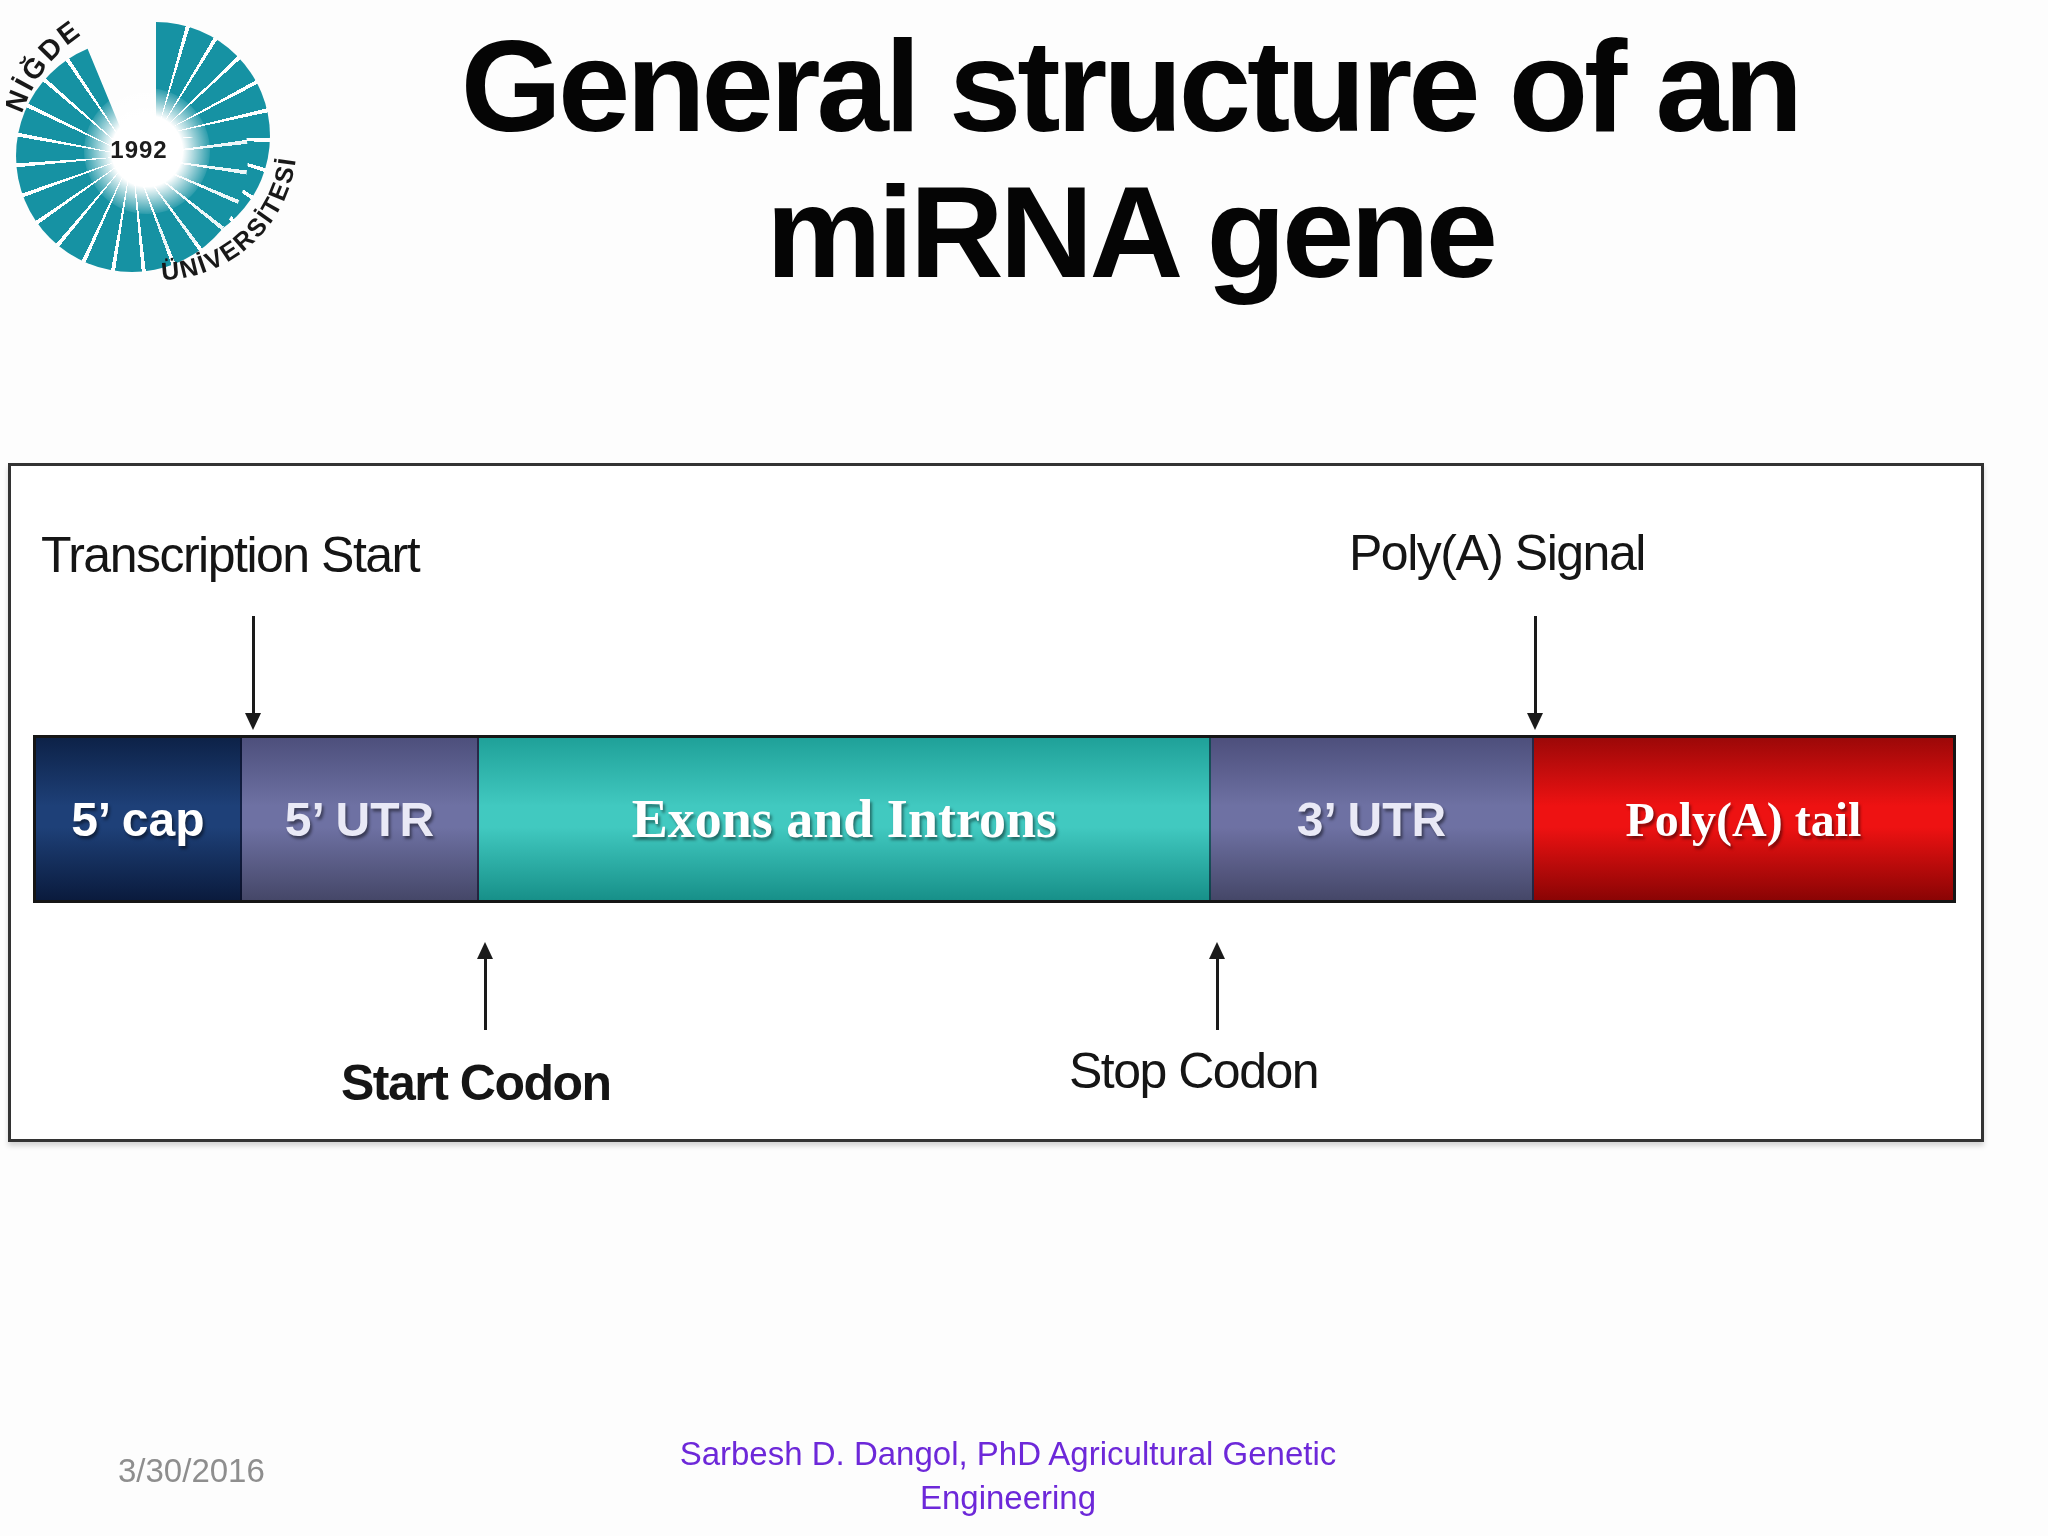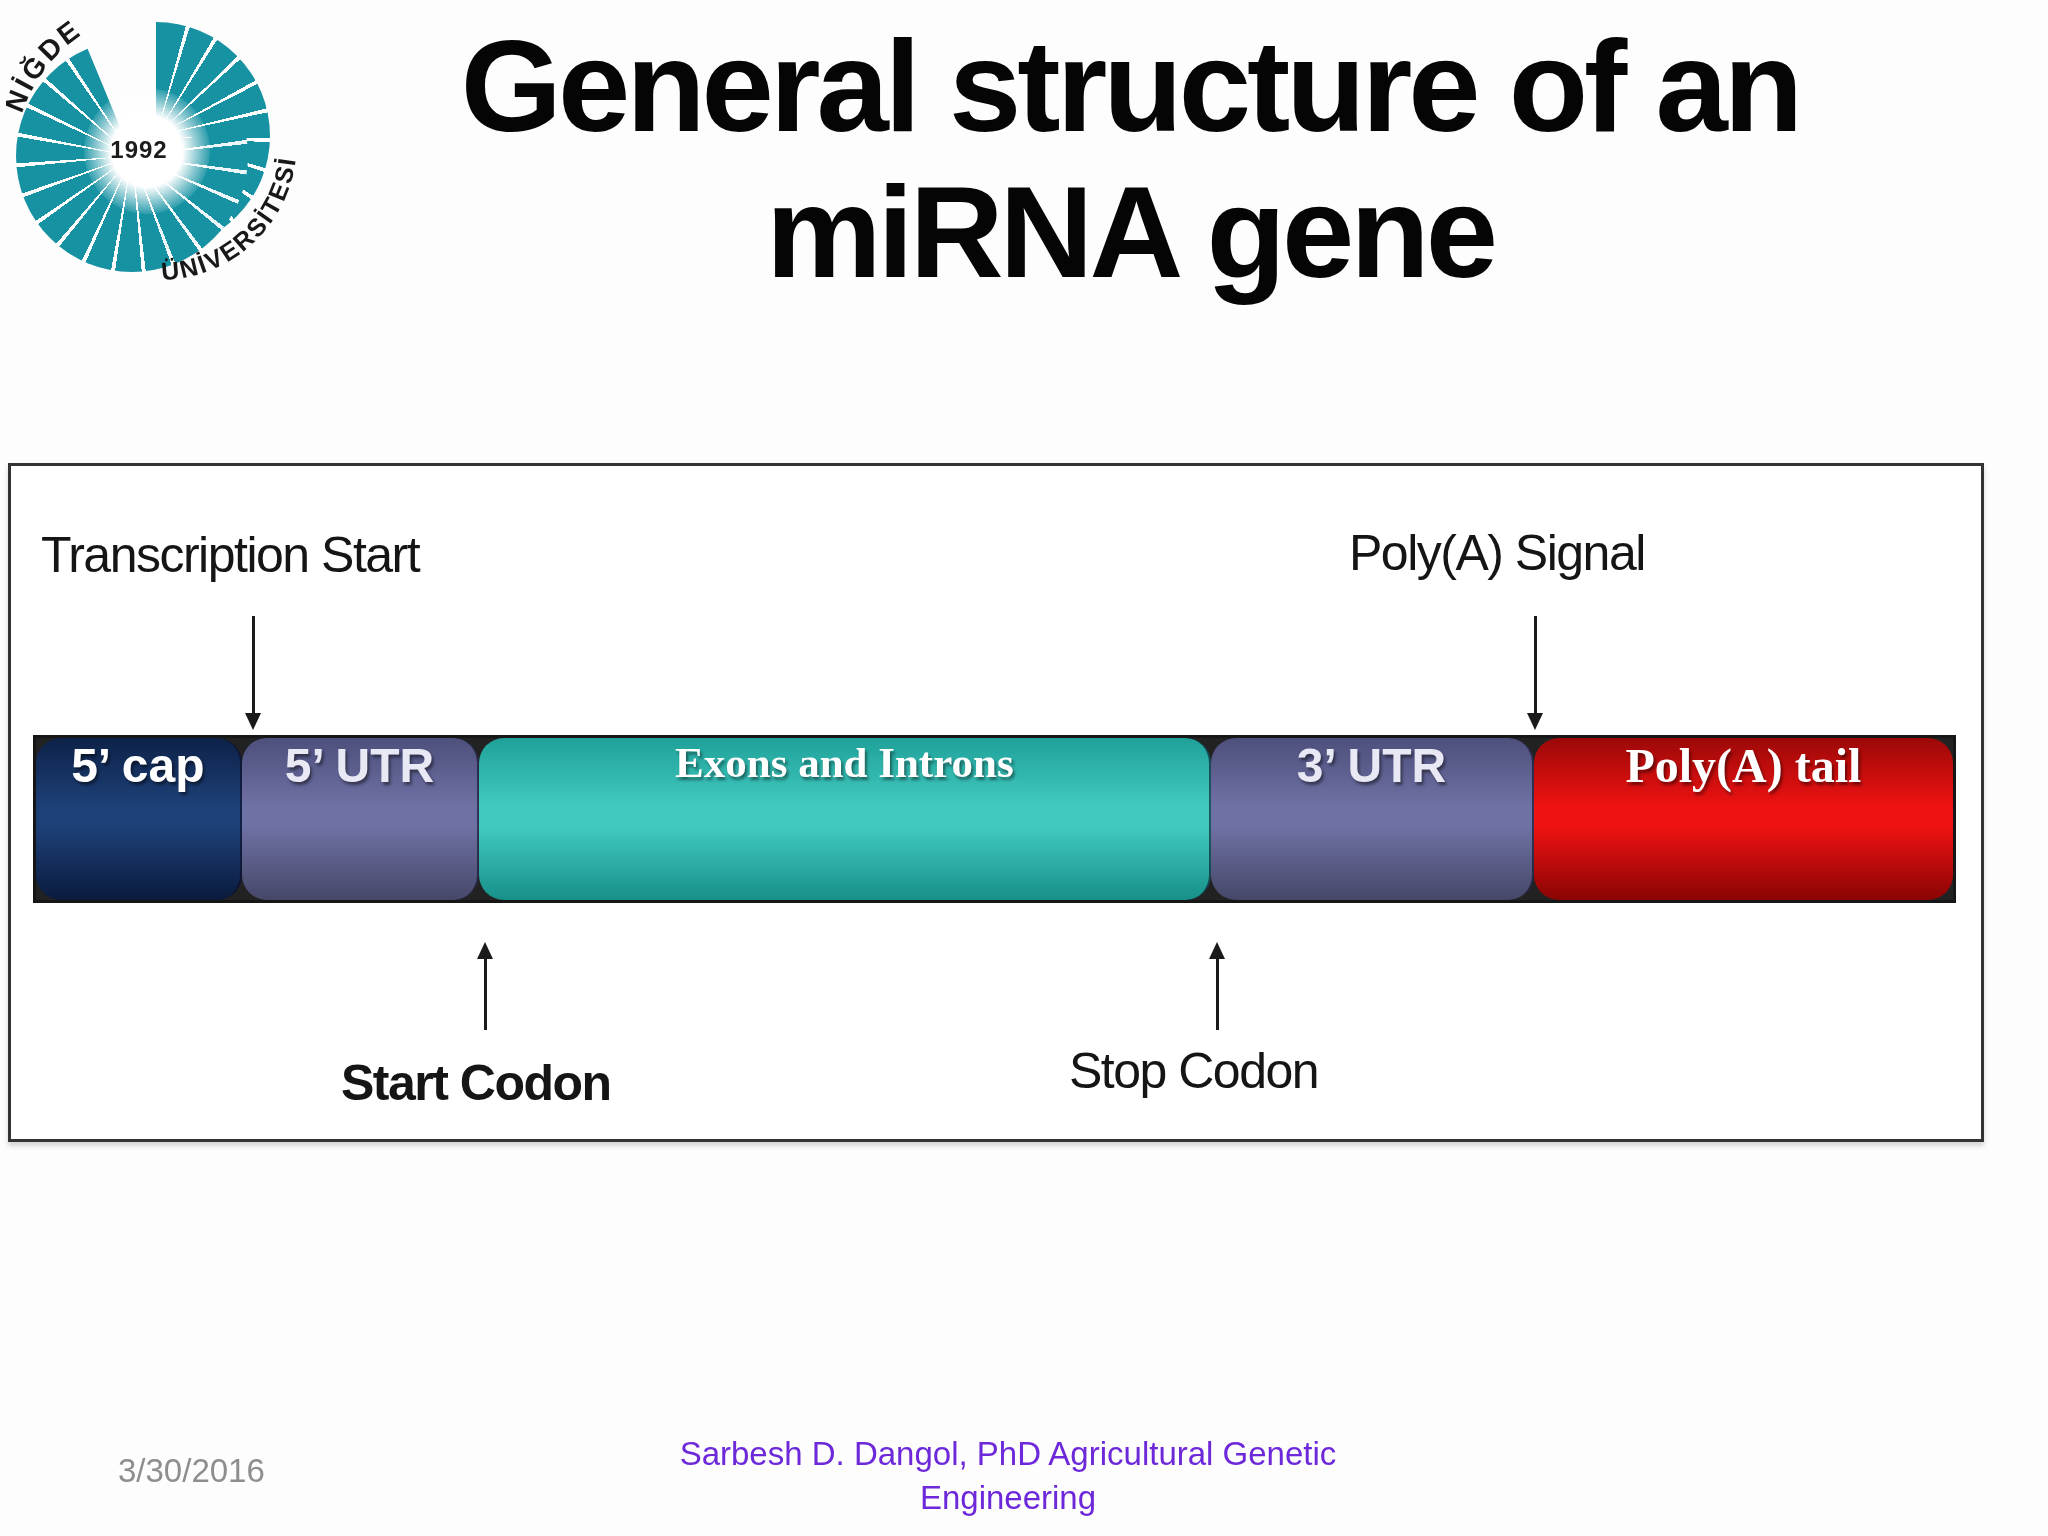--- a/index.html
+++ b/index.html
@@ -74,30 +74,29 @@
   .arr-pas   { left:1516px; top:150px; height:114px; }
   .arr-start { left:466px;  top:476px; height:88px; }
   .arr-stop  { left:1198px; top:476px; height:88px; }
 
   
   .gene-bar {
     position:absolute; left:22px; top:269px; width:1923px; height:168px;
     display:flex; border:3px solid #161616; background:#222;
   }
   .seg {
-    position:relative; height:100%; display:flex; justify-content:center;
+    position:relative; height:100%; display:flex; align-items:center; justify-content:center;
     border-right:2px solid rgba(12,12,34,.6);
-    border-radius:25px;
   }
   .seg:last-child { border-right:none; }
   .seg-label {
     font-size:48px; font-weight:bold; white-space:nowrap;
     text-shadow:2px 3px 3px rgba(0,0,0,.45);
   }
-  .seg-label.serif { font-family:"Liberation Serif", serif; font-size:43px; }
+  .seg-label.serif { font-family:"Liberation Serif", serif; font-size:54px; }
 
   
   .footer-date {
     position:absolute; left:118px; top:1452px;
     font-size:33px; color:#8e8e8e;
   }
   .footer-credit {
     position:absolute; left:603px; top:1432px; width:810px;
     text-align:center; font-size:33px; color:#6d28d9; line-height:1.32;
   }

